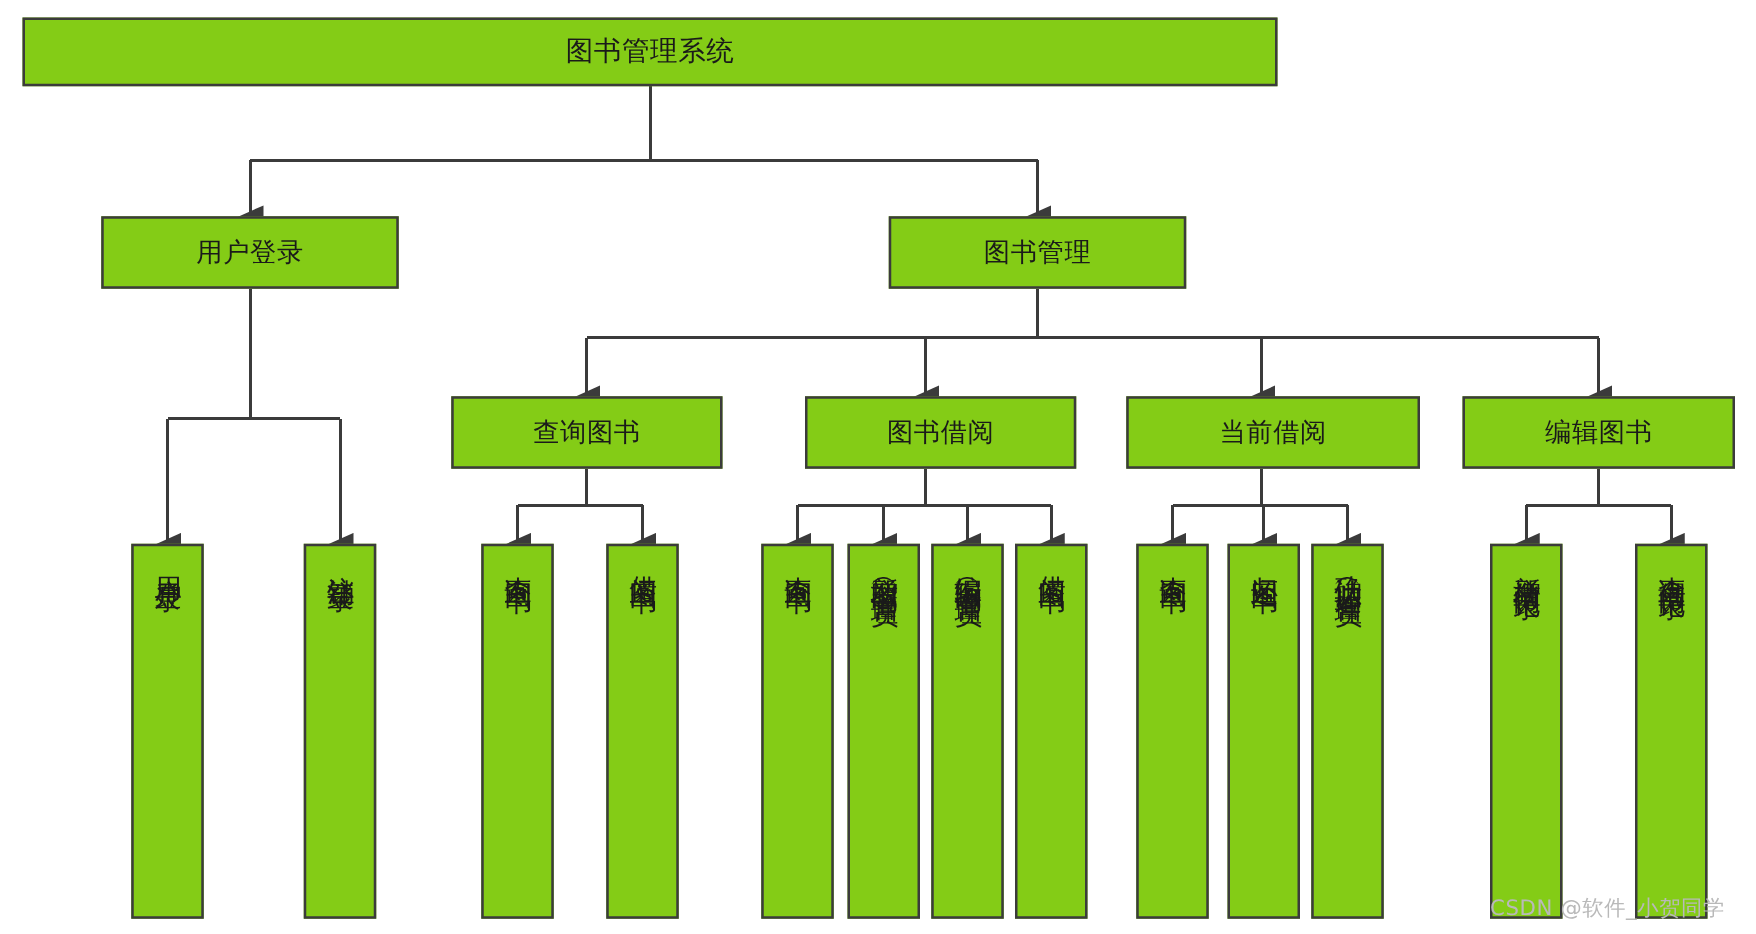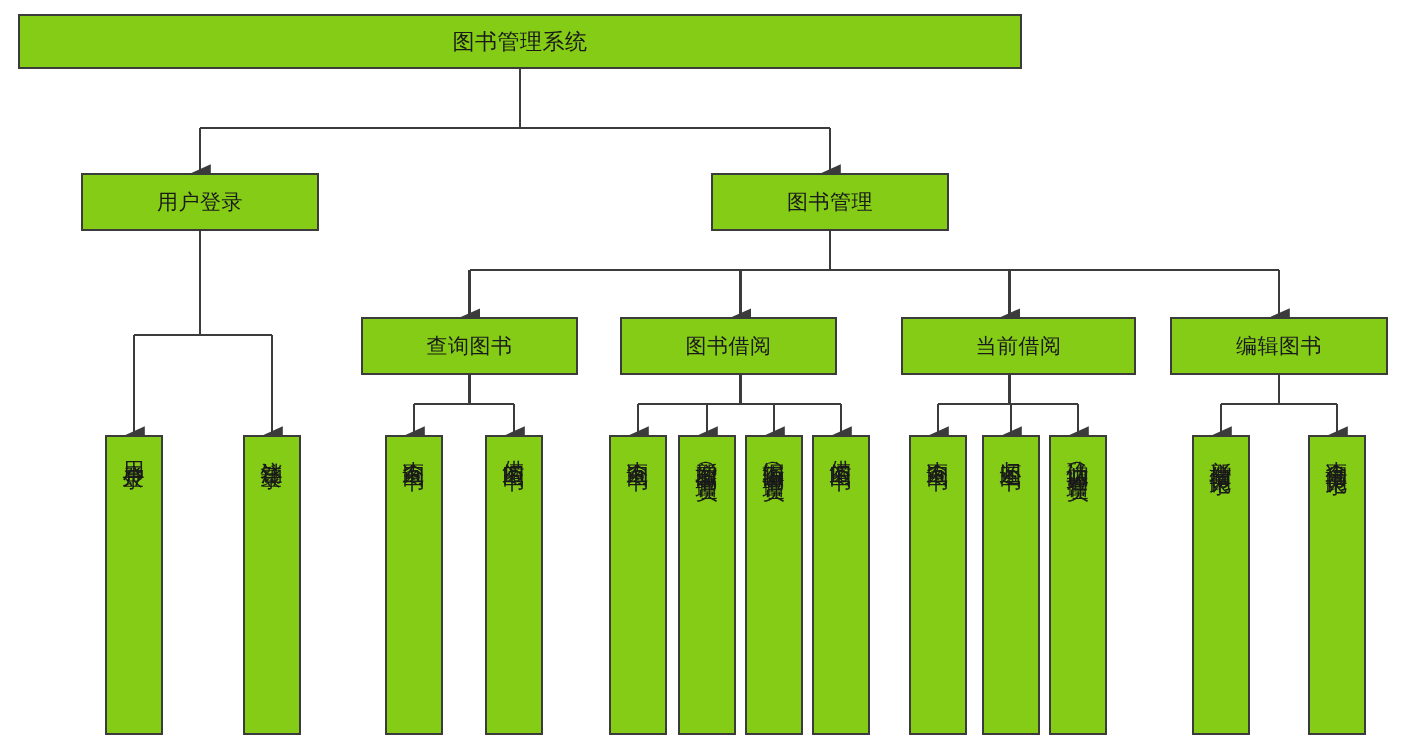--- a/index.html
+++ b/index.html
@@ -121,21 +121,21 @@
       </div>
       <div class="node horizontal" style="left: 81px; top: 173px; width: 238px; height: 58px;">
         <span class="node-label">用户登录</span>
       </div>
       <div class="node horizontal" style="left: 711px; top: 173px; width: 238px; height: 58px;">
         <span class="node-label">图书管理</span>
       </div>
       <div class="node horizontal" style="left: 361px; top: 317px; width: 217px; height: 58px;">
         <span class="node-label">查询图书</span>
       </div>
-      <div class="node horizontal" style="left: 620px; top: 317px; width: 217px; height: 58px;">
+      <div class="node horizontal" style="left: 644px; top: 317px; width: 217px; height: 58px;">
         <span class="node-label">图书借阅</span>
       </div>
       <div class="node horizontal" style="left: 901px; top: 317px; width: 235px; height: 58px;">
         <span class="node-label">当前借阅</span>
       </div>
       <div class="node horizontal" style="left: 1170px; top: 317px; width: 218px; height: 58px;">
         <span class="node-label">编辑图书</span>
       </div>
       <div class="node vertical" style="left: 105px; top: 435px; width: 58px; height: 300px;">
         <span class="node-label">用户登录</span>
@@ -171,13 +171,14 @@
         <span class="node-label">确认归还（管理员）</span>
       </div>
       <div class="node vertical" style="left: 1192px; top: 435px; width: 58px; height: 300px;">
         <span class="node-label">新增借阅记录</span>
       </div>
       <div class="node vertical" style="left: 1308px; top: 435px; width: 58px; height: 300px;">
         <span class="node-label">查询借阅记录</span>
       </div>
     </div>
 
+  <div class="watermark" style="left: 1192px; top: 715px;">CSDN @软件_小贺同学</div>
 </div>
 
 </body></html>

